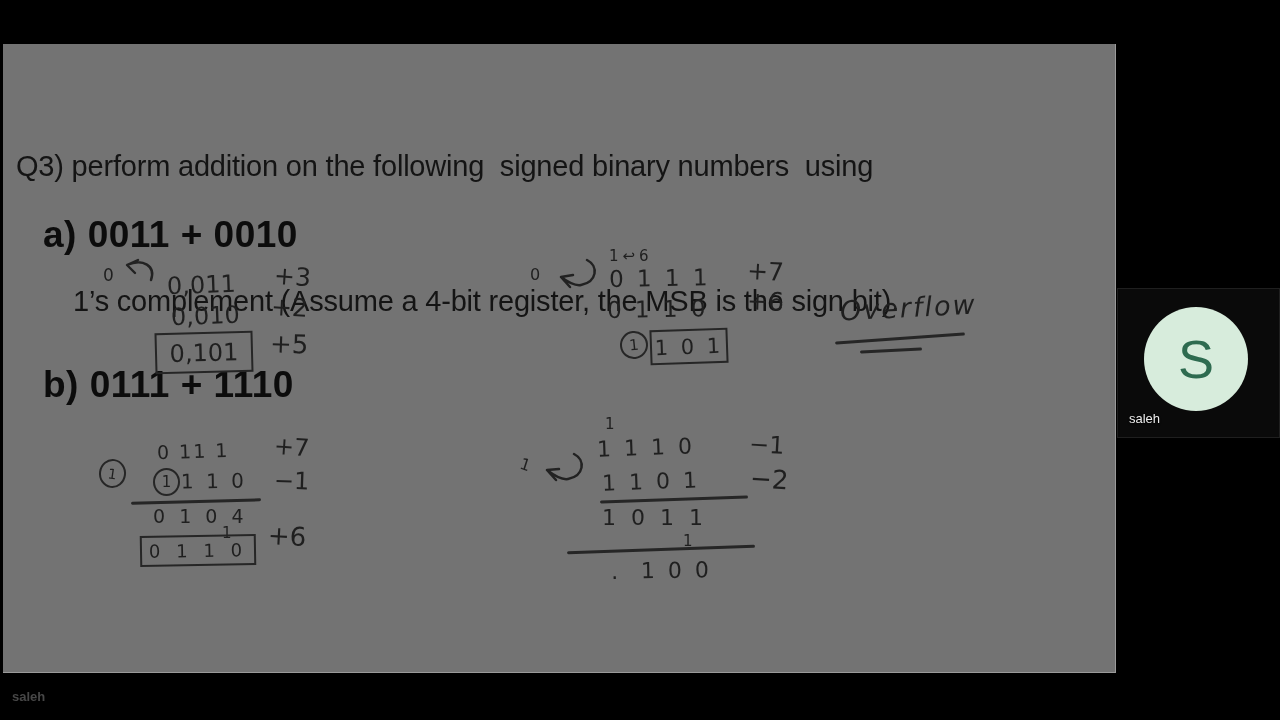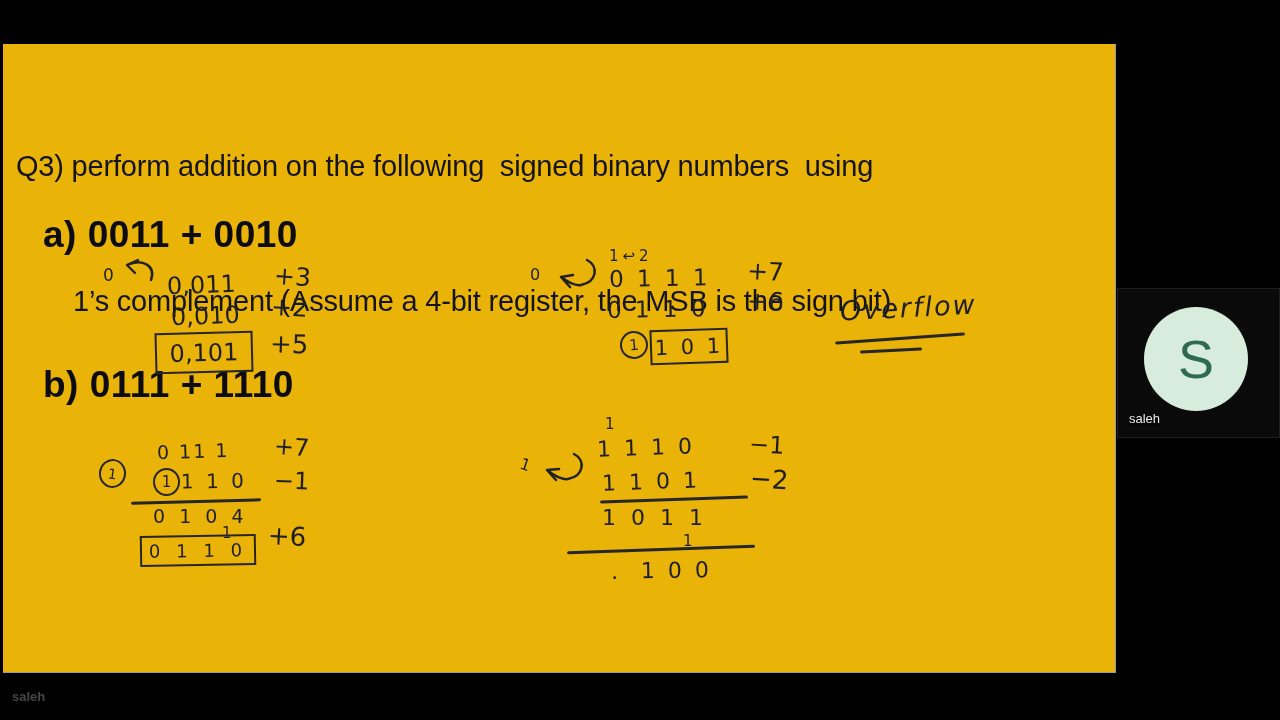--- a/index.html
+++ b/index.html
@@ -2,21 +2,21 @@
 <html><head>
 <meta charset="utf-8">
 <style>
   html,body{margin:0;padding:0;}
   body{
     width:1280px;height:720px;background:#000;position:relative;
     overflow:hidden;font-family:"Liberation Sans",sans-serif;
   }
   .slide{
     position:absolute;left:3px;top:44px;width:1112px;height:628px;
-    background:#eab308;border-bottom:1px solid #9a9a9a;border-right:1px solid #9a9a9a;
+    background:#737373;border-bottom:1px solid #9a9a9a;border-right:1px solid #9a9a9a;
   }
   .title{
     position:absolute;left:13px;top:10px;color:#141414;
     font-size:29px;line-height:45px;white-space:pre;letter-spacing:-0.2px;
   }
   .title .indent{margin-left:57px;}
   .prob{
     position:absolute;font-weight:700;font-size:37px;color:#0c0c0c;
     white-space:pre;letter-spacing:0.5px;
   }
@@ -83,21 +83,21 @@
   <div class="hw" style="left:268px;top:250px;font-size:25px;transform:rotate(3deg);">+2</div>
   <div class="hw-box" style="left:152px;top:288px;width:94px;height:37px;font-size:24px;transform:rotate(-1.5deg);">
     <span>0,101</span>
   </div>
   <div class="hw" style="left:267px;top:286px;font-size:26px;transform:rotate(2deg);">+5</div>
 
   <div class="hw" style="left:527px;top:222px;font-size:16px;">0</div>
   <svg class="arrow" style="left:544px;top:212px;" width="52" height="36" viewBox="0 0 52 36">
     <path d="M40 4 C 52 10, 50 26, 34 29 C 28 30, 22 27, 14 21 M14 21 L26 19 M14 21 L23 31" fill="none" stroke="#222" stroke-width="2.5" stroke-linecap="round"></path>
   </svg>
-  <div class="hw" style="left:606px;top:204px;font-size:15px;letter-spacing:4px;">1↩2</div>
+  <div class="hw" style="left:606px;top:204px;font-size:15px;letter-spacing:4px;">1↩6</div>
   <div class="hw" style="left:606px;top:221px;font-size:23px;letter-spacing:3px;transform:rotate(-1deg);">0 1 1 1</div>
   <div class="hw" style="left:744px;top:214px;font-size:25px;transform:rotate(3deg);">+7</div>
   <div class="hw" style="left:604px;top:252px;font-size:23px;letter-spacing:3px;transform:rotate(-1deg);">0 1 1 0</div>
   <div class="hw" style="left:744px;top:244px;font-size:25px;transform:rotate(2deg);">+6</div>
   <div class="hw-circle" style="left:617px;top:287px;width:24px;height:24px;font-size:15px;transform:rotate(-6deg);">1</div>
   <div class="hw-box" style="left:647px;top:285px;width:74px;height:31px;font-size:21px;letter-spacing:3px;transform:rotate(-2deg);">
     <span>1 0 1</span>
   </div>
   <div class="overflow-note" style="left:837px;top:248px;">Overflow</div>
   <div class="hw-line" style="left:832px;top:293px;width:130px;transform:rotate(-4deg);"></div>

